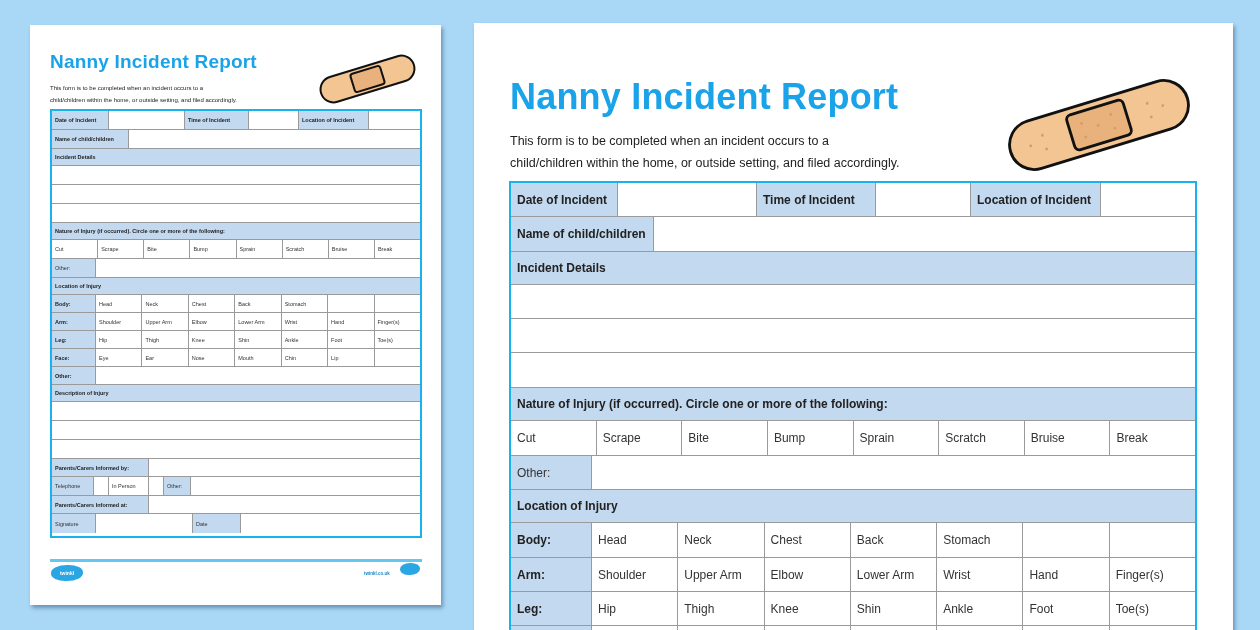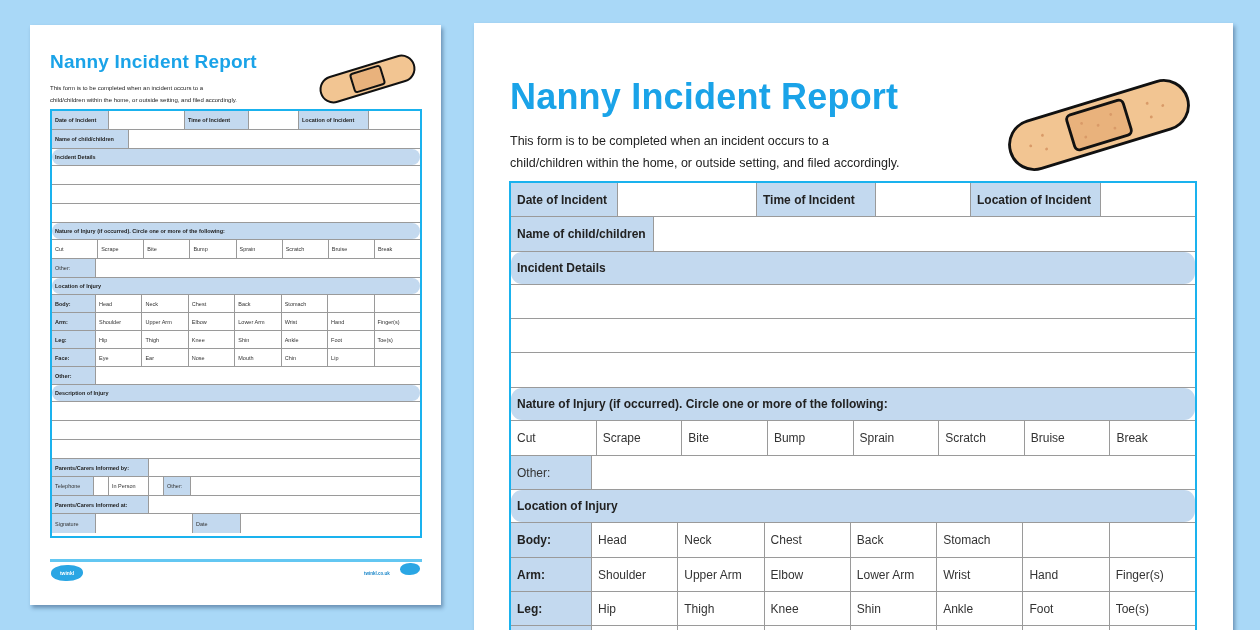--- a/index.html
+++ b/index.html
@@ -20,21 +20,21 @@
   .plaster { position: absolute; }
 
   .form { position: absolute; border: 2px solid #1ab2ee; background: #fff; }
   .row { display: flex; border-bottom: 1px solid #9a9a9a; }
   .row:last-child { border-bottom: none; }
   .cell { border-right: 1px solid #9a9a9a; display: flex; align-items: center; overflow: hidden; white-space: nowrap; }
   .cell:last-child { border-right: none; }
   .lbl { background: #c3d9ef; font-weight: bold; color: #222; }
   .lbl-n { background: #c3d9ef; color: #333; }
   .val { color: #333; }
-  .hdr { background: #c3d9ef; font-weight: bold; color: #222; width: 100%; border-radius: 11px; }
+  .hdr { background: #c3d9ef; font-weight: bold; color: #222; width: 100%; }
 
   
   .small .title { left: 20px; top: 26px; font-size: 19px; }
   .small .intro { left: 20px; top: 57px; font-size: 6px; line-height: 12px; width: 240px; }
   .small .form { left: 20px; top: 84px; width: 372px; height: 429px; }
   .small .cell { font-size: 5.5px; padding-left: 3px; }
   .small .hdr { font-size: 5.5px; padding-left: 3px; }
 
   
   .large .title { left: 36px; top: 53px; font-size: 36px; }

